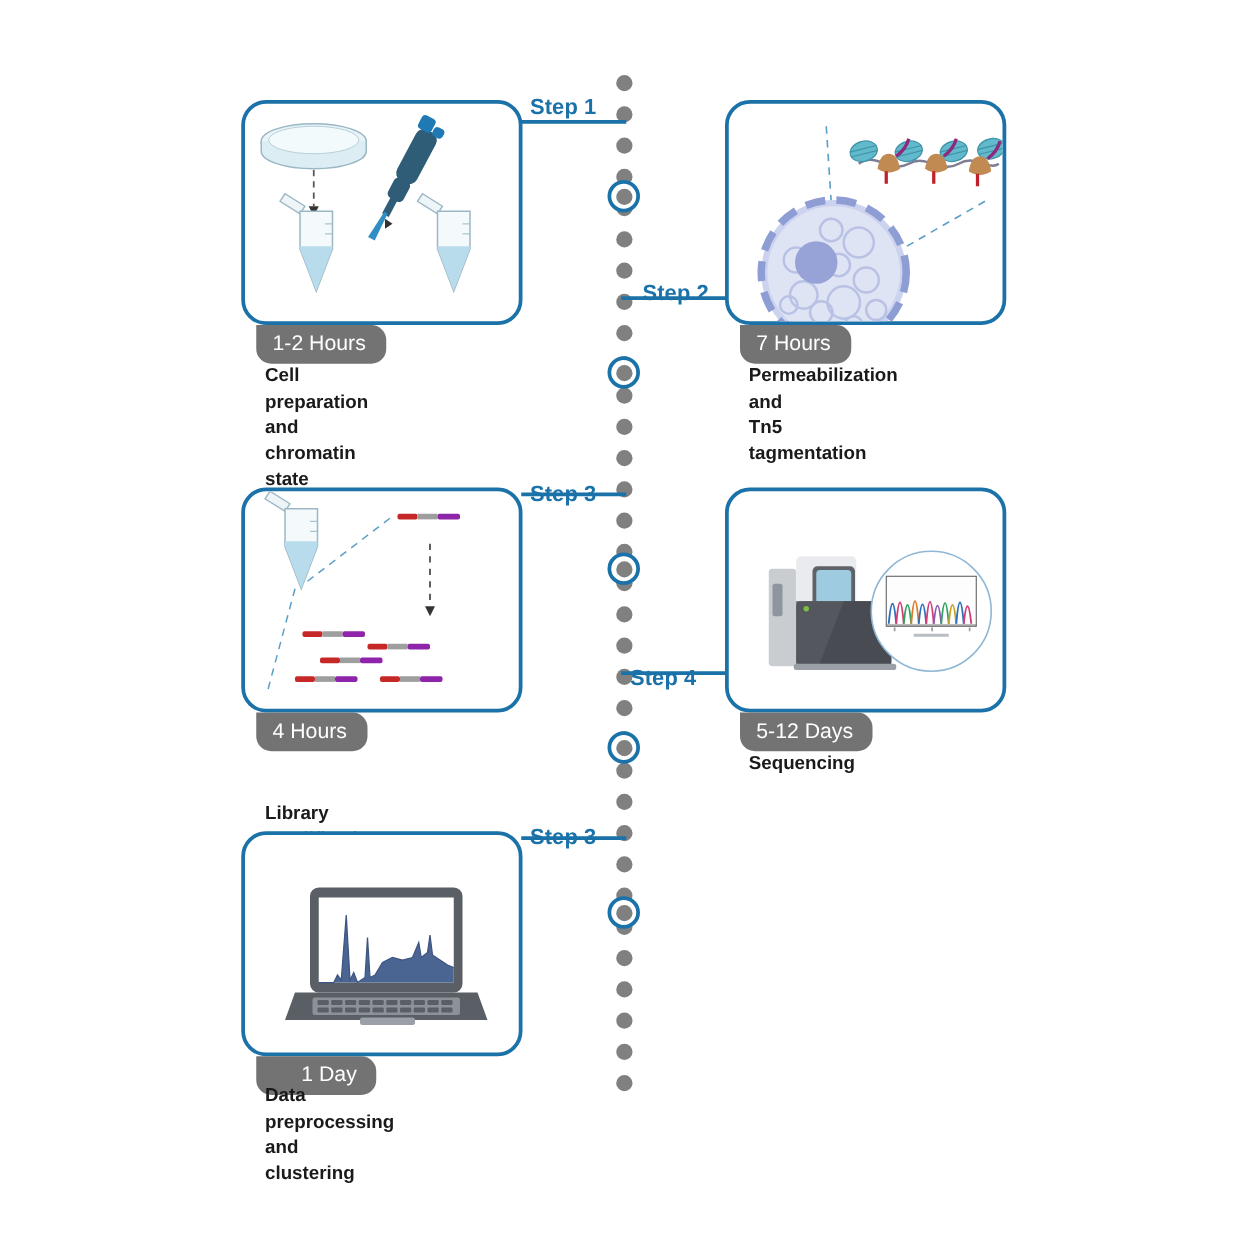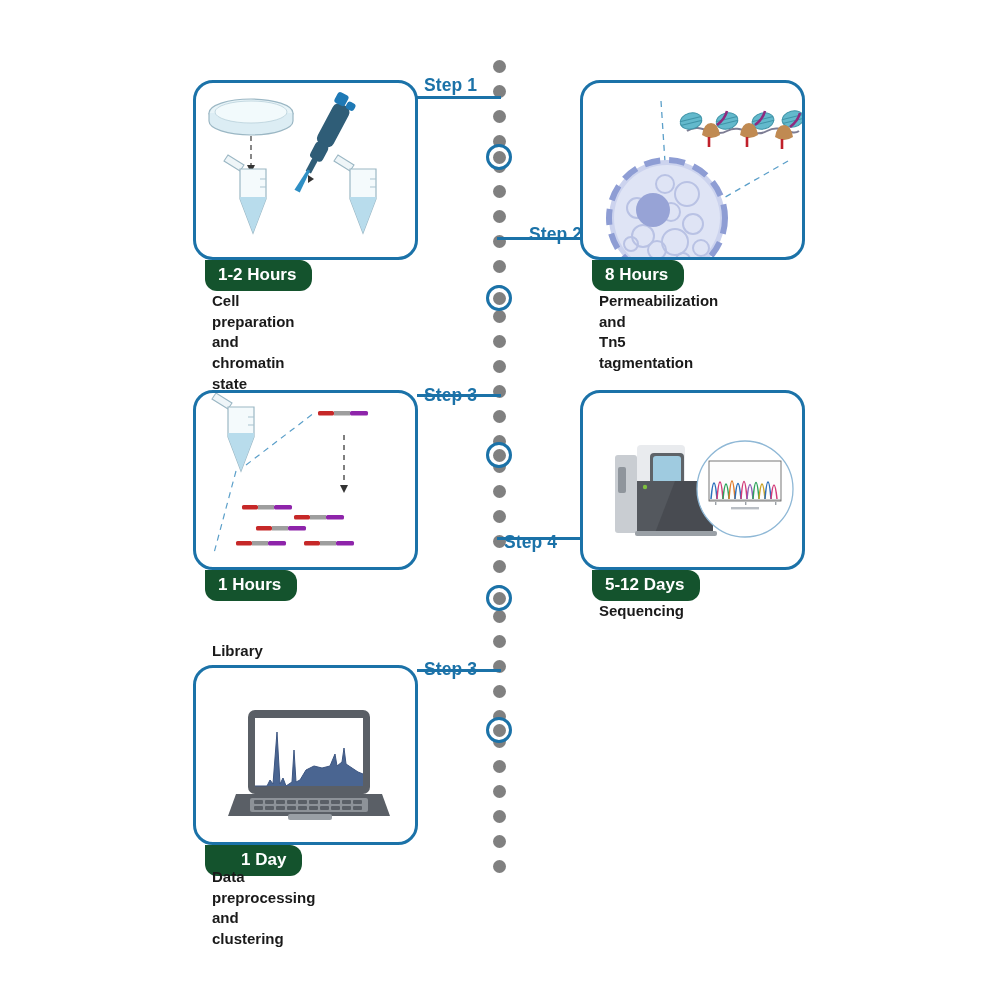--- a/index.html
+++ b/index.html
@@ -37,21 +37,21 @@
 
   
   .card { position:absolute; }
   .panel {
     position:absolute; left:0; top:0;
     border:3px solid #1b72a8; border-radius:20px; background:#fff;
     overflow:hidden;
   }
   .badge {
     position:absolute;
-    background:#14532d; color:#fff; font-weight:bold; font-size:17px;
+    background:#737373; color:#fff; font-weight:normal; font-size:17px;
     padding:5px 16px 6px 13px;
     border-radius:0 12px 12px 12px;
     white-space:nowrap; line-height:1.15;
   }
   .caption {
     position:absolute; color:#1a1a1a; font-weight:bold; font-size:15px;
     line-height:1.38; white-space:pre-line;
   }
 
   
@@ -107,21 +107,21 @@
     <div class="tl-node" style="top:657px"></div>
   </div>
 
   <div class="connector" style="left:417px; top:96px;  width:84px;"></div>
   <div class="connector" style="left:497px; top:237px; width:88px;"></div>
   <div class="connector" style="left:417px; top:394px; width:84px;"></div>
   <div class="connector" style="left:497px; top:537px; width:88px;"></div>
   <div class="connector" style="left:417px; top:669px; width:84px;"></div>
 
   <div class="step-label" style="left:424px; top:75px;">Step 1</div>
-  <div class="step-label" style="left:529px; top:224px;">Step 2</div>
+  <div class="step-label" style="left:514px; top:224px;">Step 2</div>
   <div class="step-label" style="left:424px; top:385px;">Step 3</div>
   <div class="step-label" style="left:504px; top:532px;">Step 4</div>
   <div class="step-label" style="left:424px; top:659px;">Step 3</div>
 
   <div class="card" style="left:193px; top:80px;">
     <div class="panel" style="width:225px; height:180px;">
       <div class="art">
         <svg width="225" height="180" viewBox="0 0 225 180">
 
           <ellipse cx="55" cy="30" rx="42" ry="14" fill="#e8f4f8" stroke="#9bb7c4" stroke-width="1.2"></ellipse>
@@ -229,21 +229,21 @@
               <g transform="translate(97,24)">
                 <path d="M-9 0 q2 -12 9 -12 q7 0 9 12 q-9 6 -18 0 Z" fill="#c08a52"></path>
                 <path d="M6 -10 q8 -6 10 -14" stroke="#8e2a7e" stroke-width="2.6" fill="none"></path>
                 <path d="M-2 2 l0 10" stroke="#c0202a" stroke-width="2.6"></path>
               </g>
             </g>
           </g>
         </svg>
       </div>
     </div>
-    <div class="badge" style="left:12px; top:180px;">8 Hours</div>
+    <div class="badge" style="left:12px; top:180px;">7 Hours</div>
     <div class="caption" style="left:19px; top:211px;">Permeabilization and
 Tn5 tagmentation</div>
   </div>
 
   <div class="card" style="left:193px; top:390px;">
     <div class="panel" style="width:225px; height:180px;">
       <div class="art">
         <svg width="225" height="180" viewBox="0 0 225 180">
 
           <g transform="translate(30,12)">
@@ -287,21 +287,21 @@
             <rect x="32" y="0" width="18" height="4.5" rx="1.6" fill="#8e24aa"></rect>
           </g>
           <g transform="translate(108,148)">
             <rect x="0" y="0" width="16" height="4.5" rx="1.6" fill="#c62828"></rect>
             <rect x="16" y="0" width="16" height="4.5" fill="#9e9e9e"></rect>
             <rect x="32" y="0" width="18" height="4.5" rx="1.6" fill="#8e24aa"></rect>
           </g>
         </svg>
       </div>
     </div>
-    <div class="badge" style="left:12px; top:180px;">1 Hours</div>
+    <div class="badge" style="left:12px; top:180px;">4 Hours</div>
     <div class="caption" style="left:19px; top:211px;margin-top:40px;">Library amplification</div>
   </div>
 
   <div class="card" style="left:580px; top:390px;">
     <div class="panel" style="width:225px; height:180px;">
       <div class="art">
         <svg width="225" height="180" viewBox="0 0 225 180">
 
           <polygon points="104,118 152,60 152,128" fill="#cfe3f2" opacity="0.85"></polygon>
 

